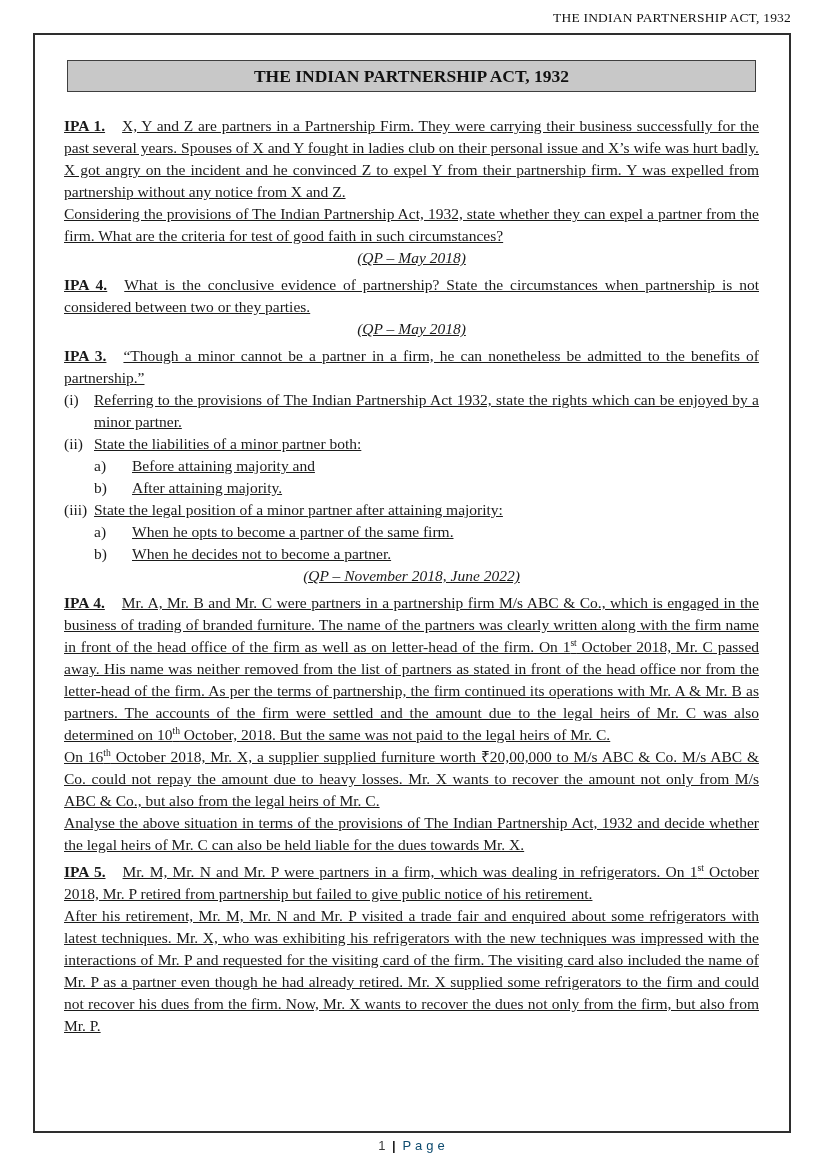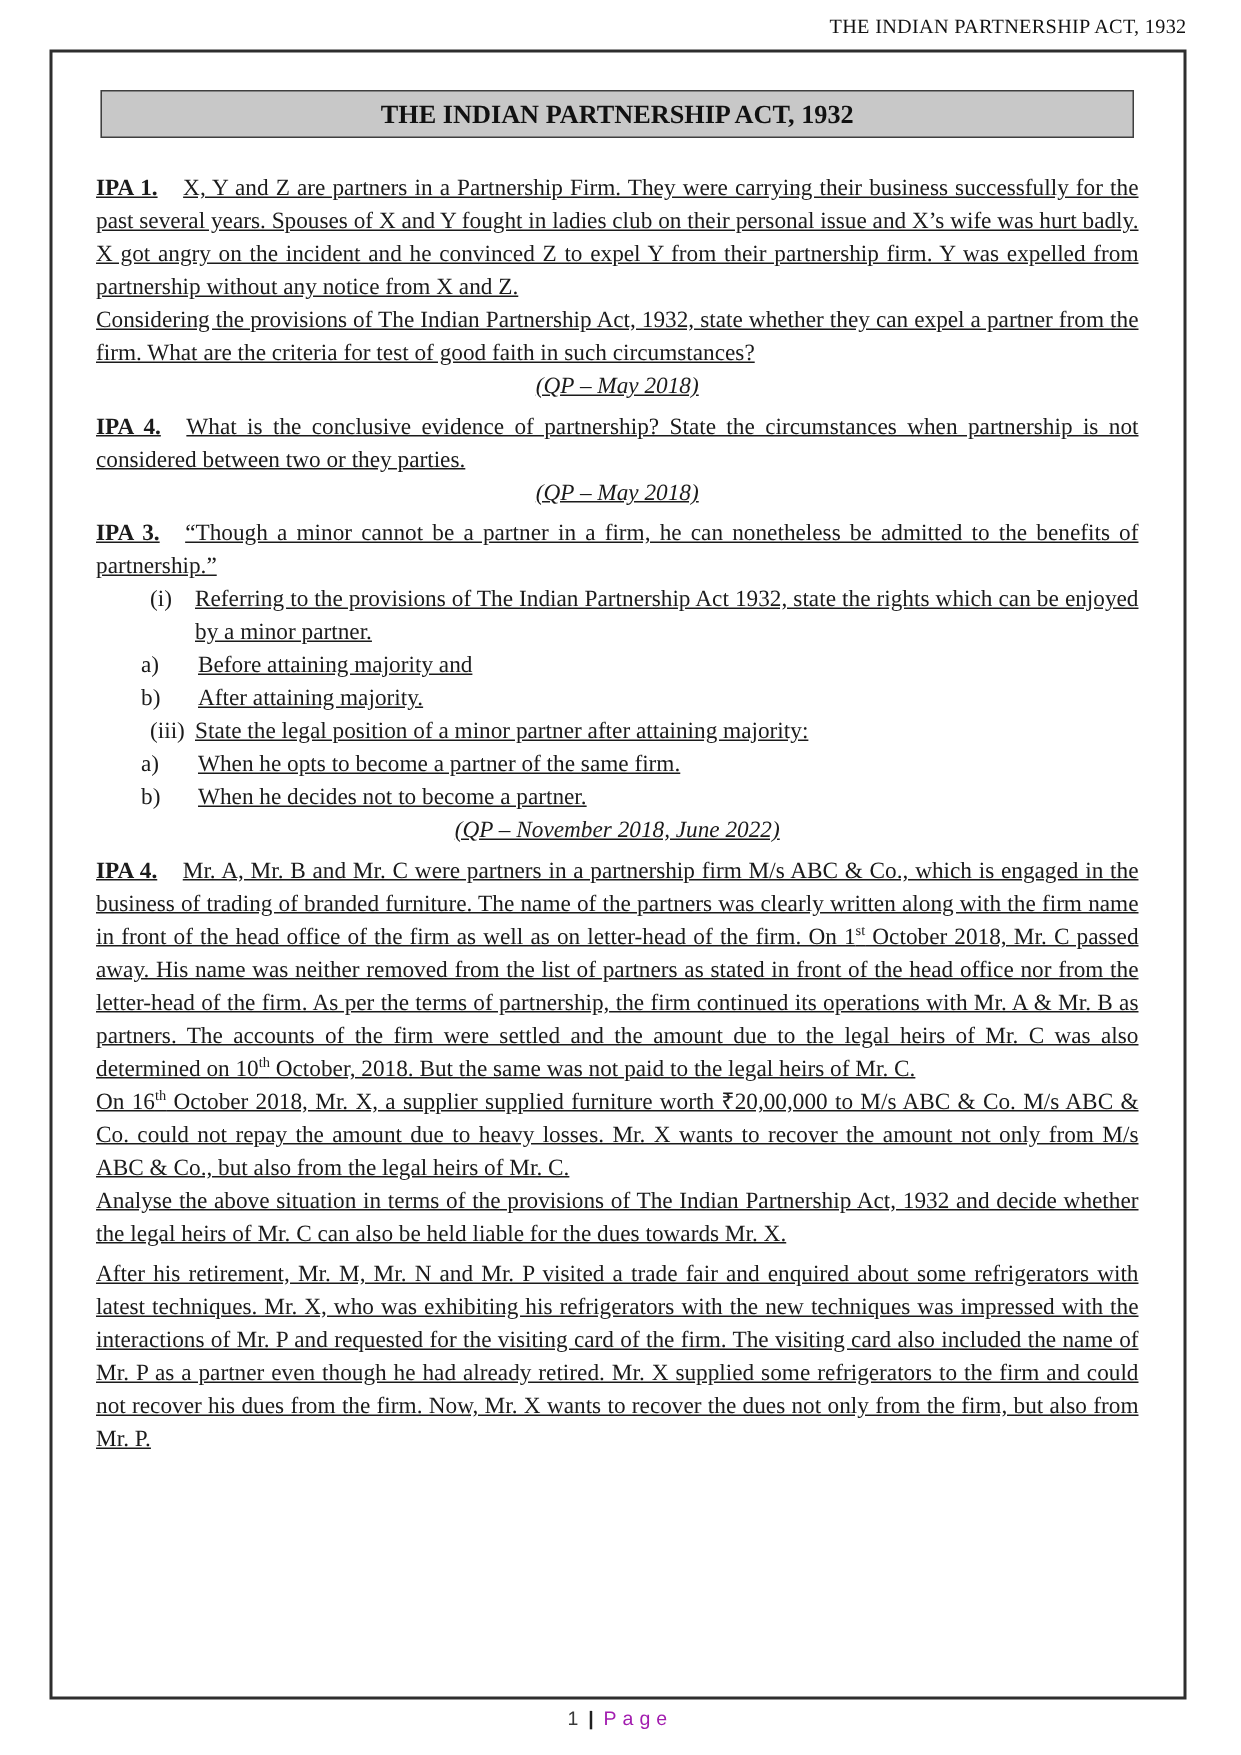--- a/index.html
+++ b/index.html
@@ -37,38 +37,38 @@
     border: 1px solid #3f3f3f;
     text-align: center;
     font-weight: bold;
     font-size: 17.5px;
     color: #111111;
   }
   .questions { font-size: 15.5px; line-height: 22px; text-decoration: underline; }
   .question { margin-bottom: 5px; }
   .para { text-align: justify; }
   .qlabel { font-weight: bold; margin-right: 17px; }
-  .list1 { padding-left: 30px; text-indent: -30px; margin-left: 36px; }
+  .list1 { padding-left: 30px; text-indent: -30px; }
   .llabel1 { display: inline-block; min-width: 30px; text-indent: 0; }
   .list2 { padding-left: 68px; text-indent: -38px; }
   .llabel2 { display: inline-block; min-width: 38px; text-indent: 0; }
   .attr { text-align: center; font-style: italic; }
   sup { font-size: 0.62em; line-height: 0; vertical-align: super; margin-top: 15px; }
   .page-footer {
     position: absolute;
     left: 0;
     top: 1138px;
     width: 827px;
     text-align: center;
     font-family: "Liberation Sans", sans-serif;
     font-size: 13px;
   }
   .footer-num { color: #3a3a3a; letter-spacing: 1px; }
   .footer-div { color: #1f1f1f; font-weight: bold; margin: 0 3px 0 2px; }
-  .footer-label { color: #a21caf; letter-spacing: 4px; }
+  .footer-label { color: #0c4a6e; letter-spacing: 4px; }
 </style>
 </head>
 <body>
 
 <div class="running-header">THE INDIAN PARTNERSHIP ACT, 1932</div>
 
 <div class="page-box">
   <div class="title-banner">THE INDIAN PARTNERSHIP ACT, 1932</div>
   <div class="questions">
       <div class="question">
@@ -76,33 +76,35 @@
         <p class="para"><span>Considering the provisions of The Indian Partnership Act, 1932, state whether they can expel a partner from the firm. What are the criteria for test of good faith in such circumstances?</span></p>
         <p class="attr"><span>(QP – May 2018)</span></p>
       </div>
       <div class="question">
         <p class="para"><span class="qlabel">IPA 4.</span><span>What is the conclusive evidence of partnership? State the circumstances when partnership is not considered between two or they parties.</span></p>
         <p class="attr"><span>(QP – May 2018)</span></p>
       </div>
       <div class="question">
         <p class="para"><span class="qlabel">IPA 3.</span><span>“Though a minor cannot be a partner in a firm, he can nonetheless be admitted to the benefits of partnership.”</span></p>
         <p class="para list1"><span class="llabel1">(i)</span><span>Referring to the provisions of The Indian Partnership Act 1932, state the rights which can be enjoyed by a minor partner.</span></p>
+        <p class="para list1"><span class="llabel1">(ii)</span><span>State the liabilities of a minor partner both:</span></p>
         <p class="para list2"><span class="llabel2">a)</span><span>Before attaining majority and</span></p>
         <p class="para list2"><span class="llabel2">b)</span><span>After attaining majority.</span></p>
         <p class="para list1"><span class="llabel1">(iii)</span><span>State the legal position of a minor partner after attaining majority:</span></p>
         <p class="para list2"><span class="llabel2">a)</span><span>When he opts to become a partner of the same firm.</span></p>
         <p class="para list2"><span class="llabel2">b)</span><span>When he decides not to become a partner.</span></p>
         <p class="attr"><span>(QP – November 2018, June 2022)</span></p>
       </div>
       <div class="question">
         <p class="para"><span class="qlabel">IPA 4.</span><span>Mr. A, Mr. B and Mr. C were partners in a partnership firm M/s ABC &amp; Co., which is engaged in the business of trading of branded furniture. The name of the partners was clearly written along with the firm name in front of the head office of the firm as well as on letter-head of the firm. On 1</span><sup>st</sup><span> October 2018, Mr. C passed away. His name was neither removed from the list of partners as stated in front of the head office nor from the letter-head of the firm. As per the terms of partnership, the firm continued its operations with Mr. A &amp; Mr. B as partners. The accounts of the firm were settled and the amount due to the legal heirs of Mr. C was also determined on 10</span><sup>th</sup><span> October, 2018. But the same was not paid to the legal heirs of Mr. C.</span></p>
         <p class="para"><span>On 16</span><sup>th</sup><span> October 2018, Mr. X, a supplier supplied furniture worth ₹20,00,000 to M/s ABC &amp; Co. M/s ABC &amp; Co. could not repay the amount due to heavy losses. Mr. X wants to recover the amount not only from M/s ABC &amp; Co., but also from the legal heirs of Mr. C.</span></p>
         <p class="para"><span>Analyse the above situation in terms of the provisions of The Indian Partnership Act, 1932 and decide whether the legal heirs of Mr. C can also be held liable for the dues towards Mr. X.</span></p>
       </div>
       <div class="question">
+        <p class="para"><span class="qlabel">IPA 5.</span><span>Mr. M, Mr. N and Mr. P were partners in a firm, which was dealing in refrigerators. On 1</span><sup>st</sup><span> October 2018, Mr. P retired from partnership but failed to give public notice of his retirement.</span></p>
         <p class="para"><span>After his retirement, Mr. M, Mr. N and Mr. P visited a trade fair and enquired about some refrigerators with latest techniques. Mr. X, who was exhibiting his refrigerators with the new techniques was impressed with the interactions of Mr. P and requested for the visiting card of the firm. The visiting card also included the name of Mr. P as a partner even though he had already retired. Mr. X supplied some refrigerators to the firm and could not recover his dues from the firm. Now, Mr. X wants to recover the dues not only from the firm, but also from Mr. P.</span></p>
       </div>
     </div>
 </div>
 
 <div class="page-footer">
   <span class="footer-num">1</span>
   <span class="footer-div">|</span>
   <span class="footer-label">Page</span>
 </div>

